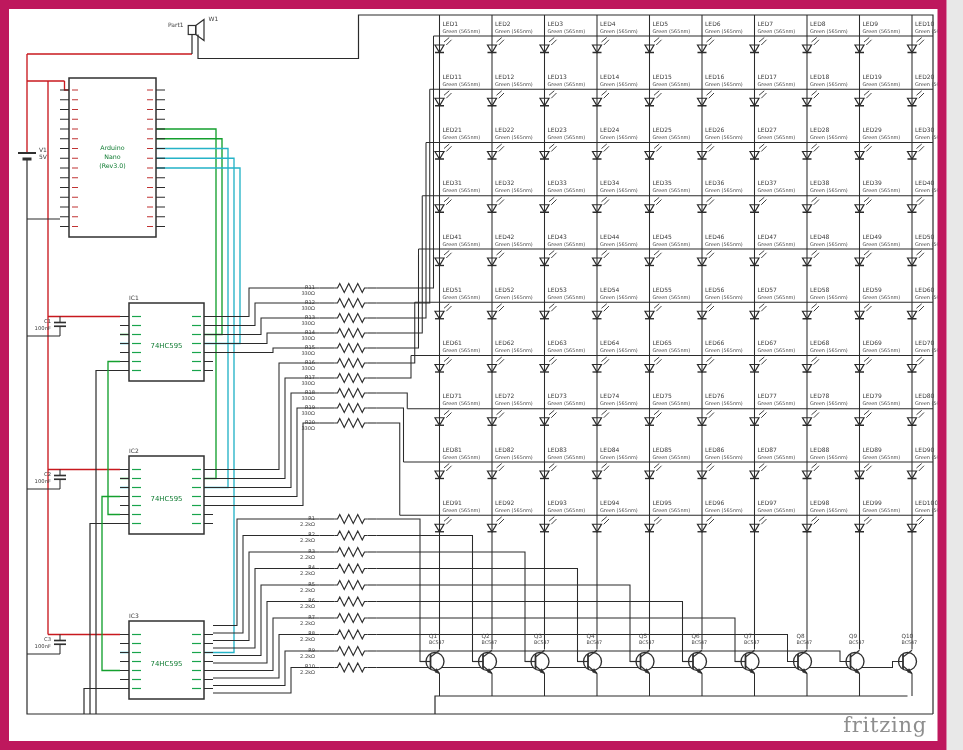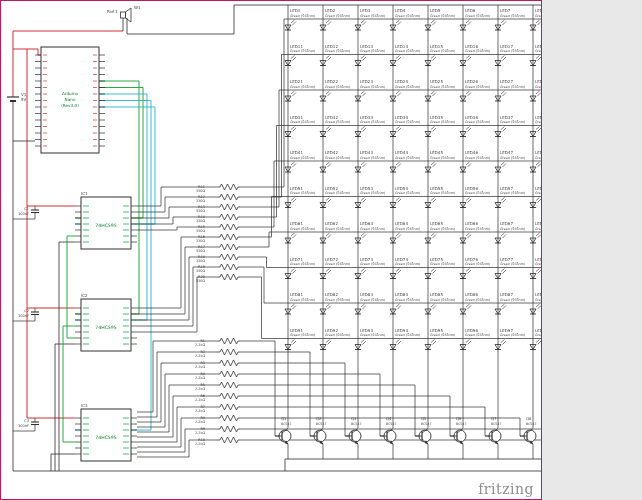--- a/index.html
+++ b/index.html
@@ -1,16 +1,16 @@
 <!DOCTYPE html>
 <html><head>
 <meta charset="utf-8">
 <style>
   html,body{margin:0;padding:0;background:#e8e8e8;}
-  #canvas{position:relative;width:542px;height:500px;background:#ffffff;border:1px solid #be185d;box-sizing:border-box;overflow:hidden;font-family:"DejaVu Sans",sans-serif;}
+  #canvas{position:relative;width:631px;height:500px;background:#ffffff;border:6px solid #be185d;box-sizing:border-box;overflow:hidden;font-family:"DejaVu Sans",sans-serif;}
   svg{position:absolute;left:0;top:0;}
   svg text{font-family:"DejaVu Sans",sans-serif;}
   #watermark{position:absolute;right:7px;bottom:2px;font-family:"DejaVu Serif",serif;font-size:14px;color:#8e8e8e;letter-spacing:0.5px;}
 </style>
 </head>
 <body>
 
 <div id="canvas">
   <svg id="schem" width="642" height="500">
       <polyline points="12,30 12,96" fill="none" stroke="#c8191e" stroke-width="0.9"></polyline>

